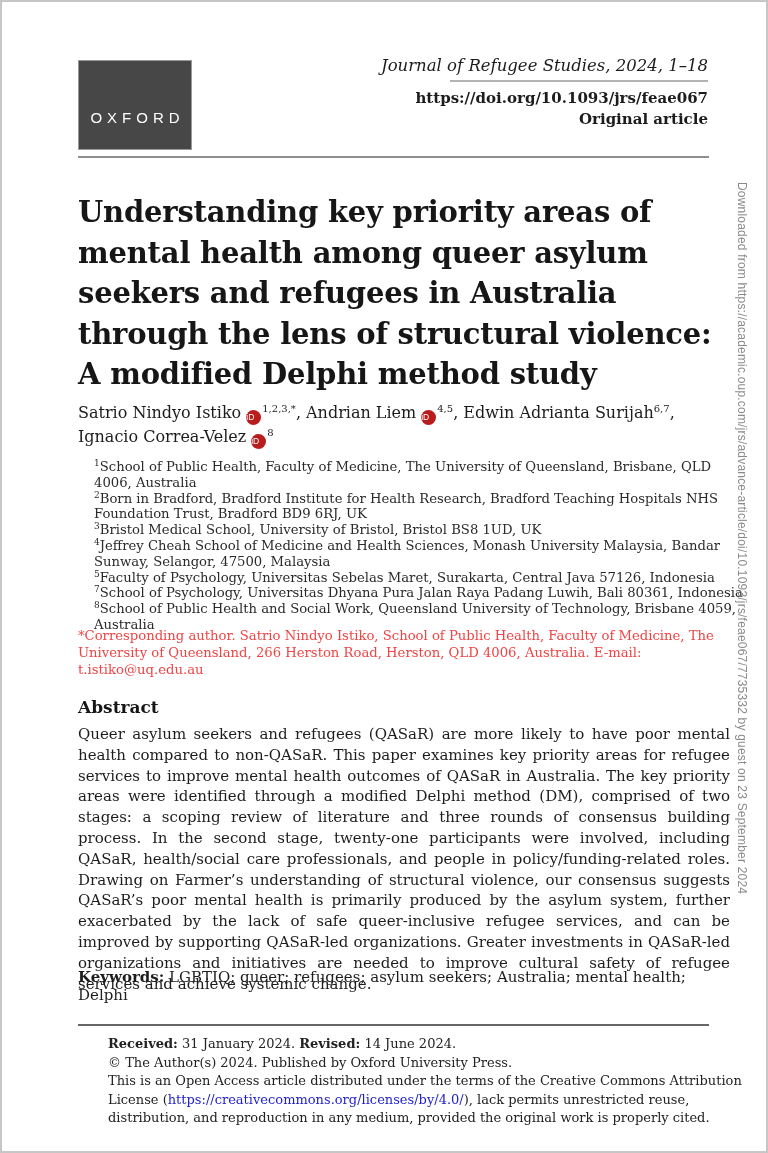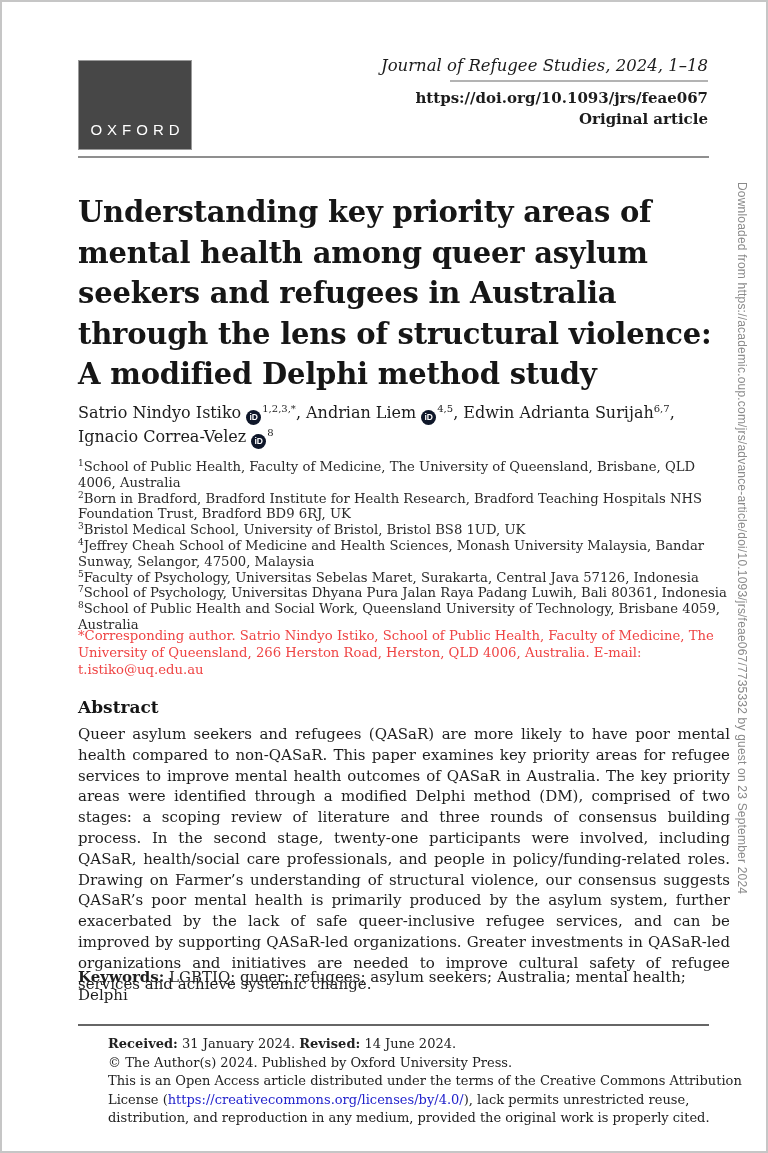--- a/index.html
+++ b/index.html
@@ -16,21 +16,21 @@
   
   .logo-box{
     position:absolute;left:76px;top:58px;
     width:112px;height:88px;
     background:#474747;border:1px solid #9a9a9a;
     display:flex;align-items:flex-end;justify-content:center;
   }
   .logo-text{
     font-family:"Liberation Sans",sans-serif;
     color:#ffffff;font-size:15px;letter-spacing:5px;
-    padding-bottom:11px;padding-left:5px; 
+    padding-bottom:23px;padding-left:5px; 
     font-weight:500;
   }
   .header-right{
     position:absolute;top:53px;right:58px;
     text-align:right;
   }
   .journal-line{
     font-style:italic;font-size:16.5px;color:#1c1c1c;line-height:22px;
   }
   .journal-underline{
@@ -48,29 +48,29 @@
     font-size:29px;font-weight:bold;line-height:40.5px;
     color:#161616;letter-spacing:-0.2px;
   }
   .authors{
     position:absolute;left:76px;top:399px;width:650px;
     font-size:16px;line-height:23px;color:#1c1c1c;
   }
   .authors sup{font-size:10px;line-height:0;}
   .orcid{
     display:inline-block;width:15px;height:15px;border-radius:50%;
-    background:#0f172a;color:#ffffff;
+    background:#b91c1c;color:#ffffff;
     font-family:"Liberation Sans",sans-serif;
-    font-size:8.5px;font-weight:bold;
-    text-align:center;line-height:15px;
+    font-size:8.5px;font-weight:normal;
+    text-align:left;line-height:15px;
     margin:0 1px 0 5px;vertical-align:-2px;
   }
   
   .affiliations{
-    position:absolute;left:76px;top:457px;width:652px;
+    position:absolute;left:92px;top:457px;width:652px;
     font-size:13.2px;line-height:15.8px;color:#2a2a2a;
   }
   .affiliations sup{font-size:9px;line-height:0;}
   .corresponding{
     position:absolute;left:76px;top:625px;width:650px;
     font-size:13.2px;line-height:17px;color:#ef4444;
   }
   
   .abstract-heading{
     position:absolute;left:76px;top:695px;

